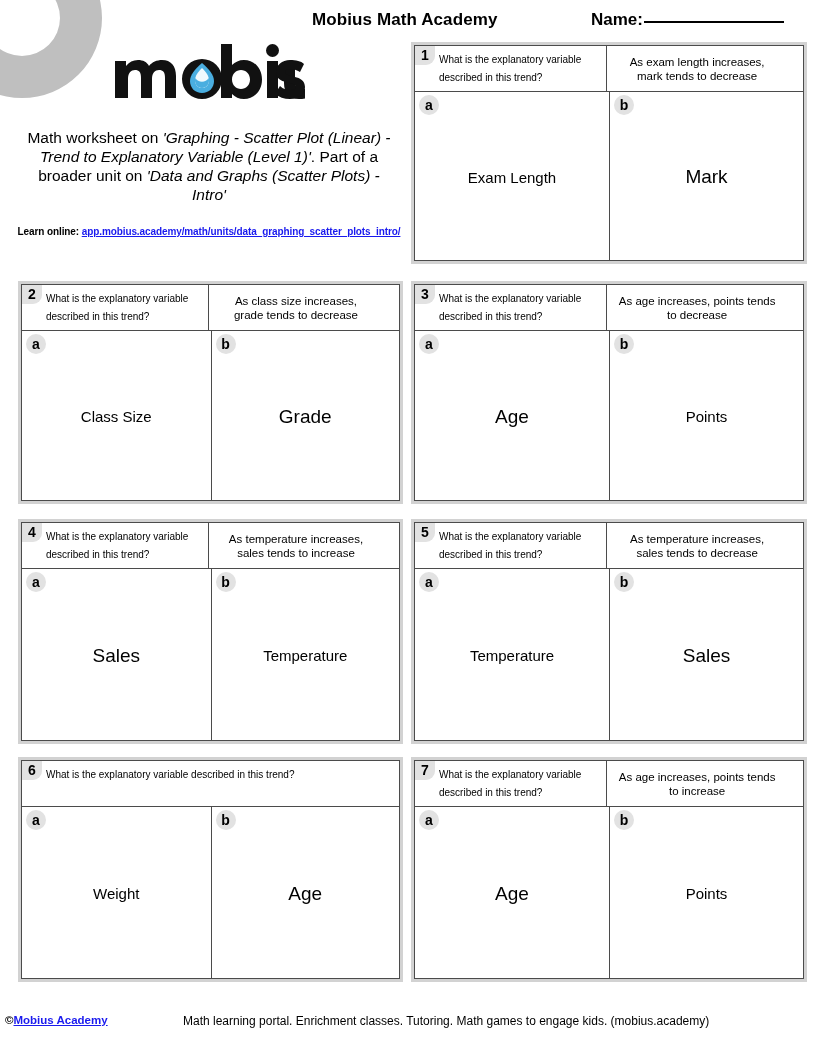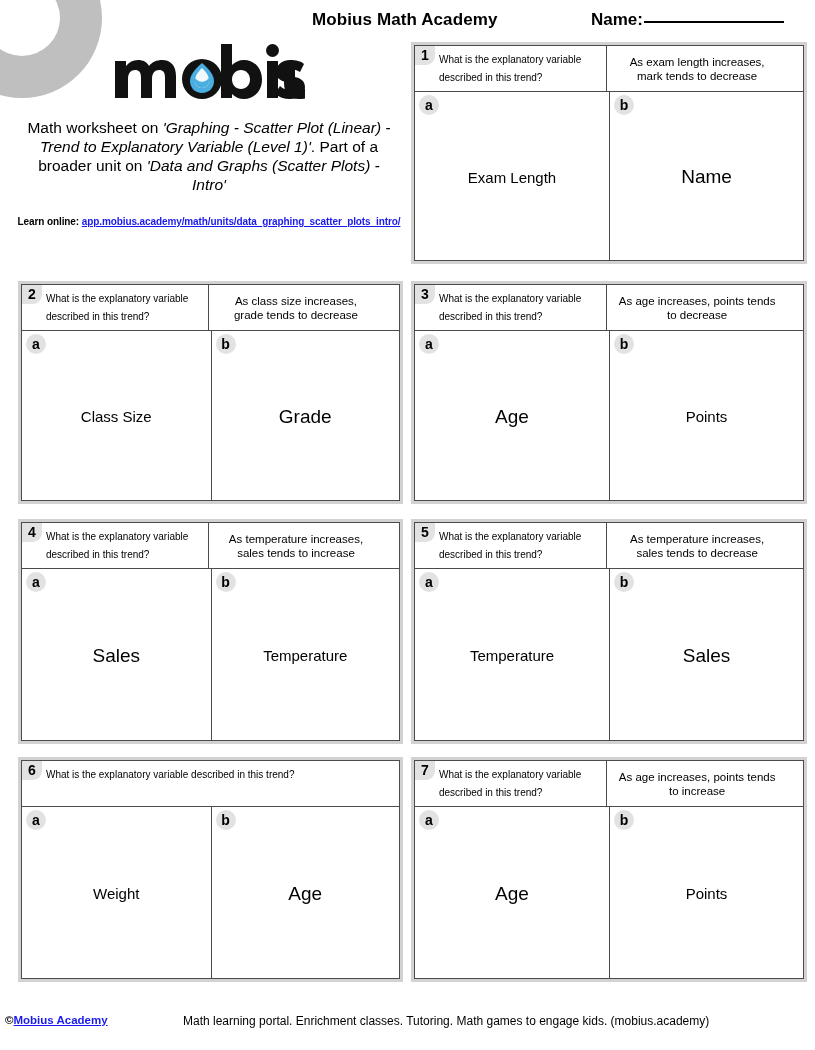--- a/index.html
+++ b/index.html
@@ -67,21 +67,21 @@
     width: 390px;
   }
   #logo-wrap {
     text-align: center;
     height: 62px;
     position: relative;
   }
   #logo-svg { display: block; margin: 0 auto; }
 
   #worksheet-desc {
-    margin-top: 12px;
+    margin-top: 22px;
     text-align: center;
     font-size: 15.5px;
     line-height: 19px;
     padding: 0 10px;
   }
   #worksheet-desc .it { font-style: italic; }
 
   #learn-line {
     margin-top: 22px;
     text-align: center;
@@ -296,21 +296,21 @@
             <span>As exam length increases, mark tends to decrease</span>
           </div>
         </div>
         <div class="q-body">
           <div class="opt opt-a">
             <div class="opt-badge">a</div>
             <div class="opt-text sz-md">Exam Length</div>
           </div>
           <div class="opt opt-b">
             <div class="opt-badge">b</div>
-            <div class="opt-text sz-lg">Name</div>
+            <div class="opt-text sz-lg">Mark</div>
           </div>
         </div>
       </div>
     </div>
     <div class="qcard" style="left: 18px; top: 281px; width: 385px; height: 223px;">
       <div class="qcard-inner">
         <div class="q-head">
           <div class="q-num-cell">
             <div class="q-num">2</div>
           </div>

